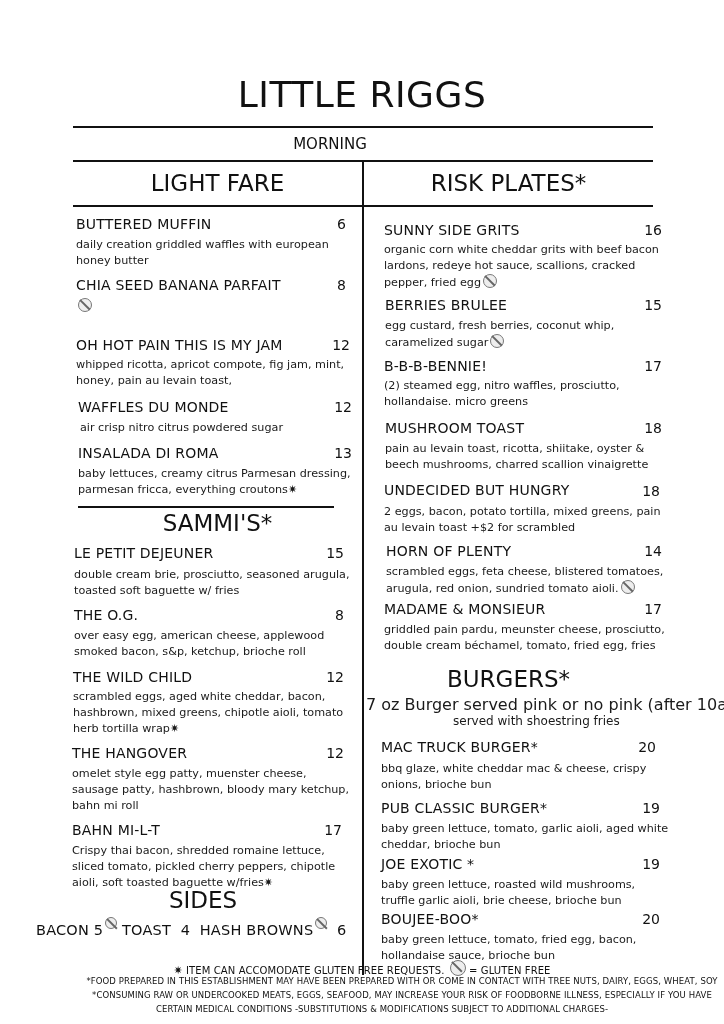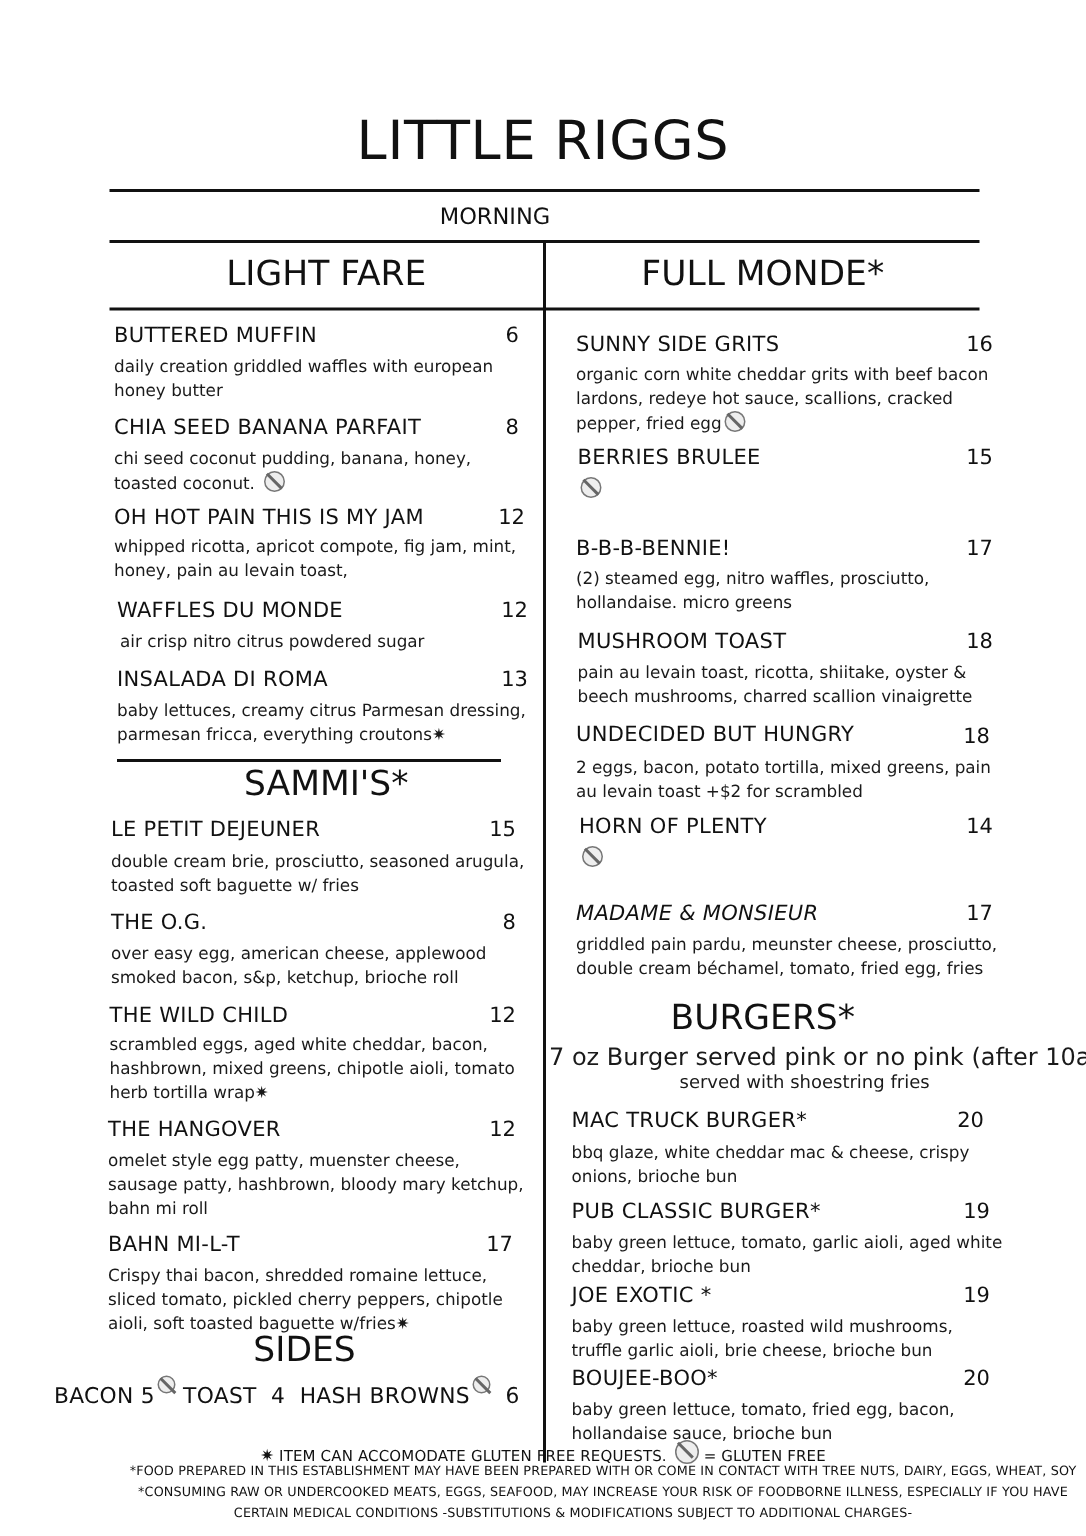--- a/index.html
+++ b/index.html
@@ -24,30 +24,30 @@
 </head>
 <body>
 
 <div class="abs title">LITTLE RIGGS</div>
 <div class="abs rule" style="top:126px;"></div>
 <div class="abs morning">MORNING</div>
 <div class="abs rule" style="top:160px;"></div>
 <div class="abs vrule"></div>
 
 <div class="abs section-h" style="left:73px;width:289px;top:170px;">LIGHT FARE</div>
-<div class="abs section-h" style="left:364px;width:289px;top:170px;">FULL MONDE*</div>
+<div class="abs section-h" style="left:364px;width:289px;top:170px;">RISK PLATES*</div>
 <div class="abs rule" style="top:205px;"></div>
 
 <div class="abs item-name" style="left:76px;top:216px;">BUTTERED MUFFIN</div>
 <div class="abs item-price" style="left:310px;width:36px;top:216px;">6</div>
 <div class="abs desc" style="left:76px;top:237px;width:270px;">daily creation griddled waffles with european honey butter</div>
 
 <div class="abs item-name" style="left:76px;top:277px;">CHIA SEED BANANA PARFAIT</div>
 <div class="abs item-price" style="left:310px;width:36px;top:277px;">8</div>
-<div class="abs desc" style="left:76px;top:298px;width:250px;"><span>chi seed coconut pudding, banana, honey, toasted coconut.</span> <span class="gf"></span></div>
+<div class="abs desc" style="left:76px;top:298px;width:250px;"> <span class="gf"></span></div>
 
 <div class="abs item-name" style="left:76px;top:337px;">OH HOT PAIN THIS IS MY JAM</div>
 <div class="abs item-price" style="left:310px;width:40px;top:337px;">12</div>
 <div class="abs desc" style="left:76px;top:357px;width:275px;">whipped ricotta, apricot compote, fig jam, mint, honey, pain au levain toast,</div>
 
 <div class="abs item-name" style="left:78px;top:399px;">WAFFLES DU MONDE</div>
 <div class="abs item-price" style="left:310px;width:42px;top:399px;">12</div>
 <div class="abs desc" style="left:80px;top:420px;width:270px;">air crisp nitro citrus powdered sugar</div>
 
 <div class="abs item-name" style="left:78px;top:445px;">INSALADA DI ROMA</div>
@@ -86,39 +86,39 @@
   &nbsp;<span>HASH BROWNS</span><span class="gf sup"></span>
   &nbsp;<span>6</span>
 </div>
 
 <div class="abs item-name" style="left:384px;top:222px;">SUNNY SIDE GRITS</div>
 <div class="abs item-price" style="left:620px;width:42px;top:222px;">16</div>
 <div class="abs desc" style="left:384px;top:242px;width:290px;"><span>organic corn white cheddar grits with beef bacon lardons, redeye hot sauce, scallions, cracked pepper, fried egg</span><span class="gf"></span></div>
 
 <div class="abs item-name" style="left:385px;top:297px;">BERRIES BRULEE</div>
 <div class="abs item-price" style="left:620px;width:42px;top:297px;">15</div>
-<div class="abs desc" style="left:385px;top:318px;width:270px;"><span class="gf"></span></div>
+<div class="abs desc" style="left:385px;top:318px;width:270px;"><span>egg custard, fresh berries, coconut whip, caramelized sugar</span><span class="gf"></span></div>
 
 <div class="abs item-name" style="left:384px;top:358px;">B-B-B-BENNIE!</div>
 <div class="abs item-price" style="left:620px;width:42px;top:358px;">17</div>
 <div class="abs desc" style="left:384px;top:378px;width:275px;">(2) steamed egg, nitro waffles, prosciutto, hollandaise. micro greens</div>
 
 <div class="abs item-name" style="left:385px;top:420px;">MUSHROOM TOAST</div>
 <div class="abs item-price" style="left:620px;width:42px;top:420px;">18</div>
 <div class="abs desc" style="left:385px;top:441px;width:290px;">pain au levain toast, ricotta,  shiitake, oyster &amp; beech mushrooms, charred scallion vinaigrette</div>
 
 <div class="abs item-name" style="left:384px;top:482px;">UNDECIDED BUT HUNGRY</div>
 <div class="abs item-price" style="left:620px;width:40px;top:483px;">18</div>
 <div class="abs desc" style="left:384px;top:504px;width:290px;">2 eggs,  bacon, potato tortilla,  mixed greens, pain au levain toast +$2 for scrambled</div>
 
 <div class="abs item-name" style="left:386px;top:543px;">HORN OF PLENTY</div>
 <div class="abs item-price" style="left:620px;width:42px;top:543px;">14</div>
-<div class="abs desc" style="left:386px;top:564px;width:290px;"><span class="gf"></span></div>
+<div class="abs desc" style="left:386px;top:564px;width:290px;"><span>scrambled eggs, feta cheese, blistered tomatoes, arugula, red onion, sundried tomato aioli.</span><span class="gf"></span></div>
 
-<div class="abs item-name" style="left:384px;top:601px;font-style:italic;">MADAME &amp; MONSIEUR</div>
+<div class="abs item-name" style="left:384px;top:601px;">MADAME &amp; MONSIEUR</div>
 <div class="abs item-price" style="left:620px;width:42px;top:601px;">17</div>
 <div class="abs desc" style="left:384px;top:622px;width:290px;">griddled pain pardu, meunster cheese, prosciutto, double cream béchamel, tomato, fried egg, fries</div>
 
 <div class="abs section-h" style="left:364px;width:289px;top:666px;">BURGERS*</div>
 <div class="abs desc" style="left:366px;width:300px;top:697px;font-size:16px;white-space:nowrap;">7 oz Burger served pink or no pink (after 10am)</div>
 <div class="abs desc" style="left:453px;width:240px;top:713px;font-size:12px;white-space:nowrap;">served with shoestring fries</div>
 
 <div class="abs item-name" style="left:381px;top:739px;">MAC TRUCK BURGER*</div>
 <div class="abs item-price" style="left:620px;width:36px;top:739px;">20</div>
 <div class="abs desc" style="left:381px;top:761px;width:270px;">bbq glaze, white cheddar mac &amp; cheese, crispy onions, brioche bun</div>

